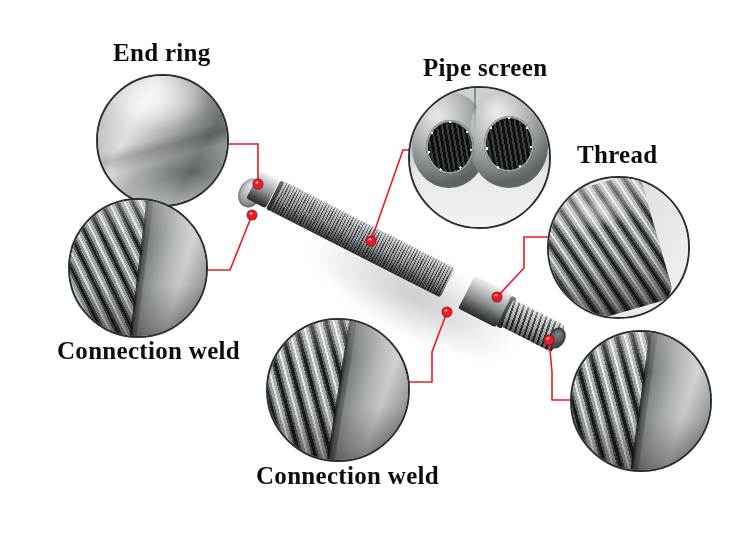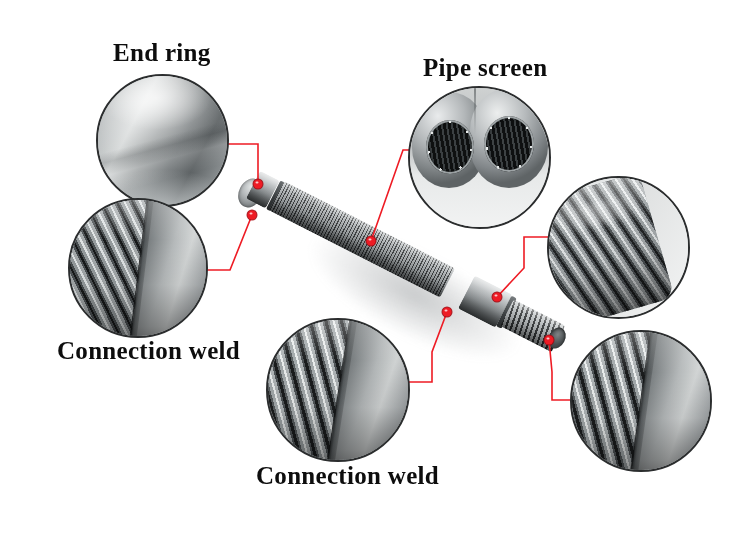--- a/index.html
+++ b/index.html
@@ -284,19 +284,20 @@
       <div class="shade" style="background:
              linear-gradient(180deg, rgba(255,255,255,.30) 0%, rgba(255,255,255,0) 30%,
                              rgba(0,0,0,.06) 62%, rgba(0,0,0,.34) 92%, rgba(0,0,0,.46) 100%);"></div>
     </div>
   </div>
 
   <div class="label" style="left:423px;top:55px;font-size:25px;">Pipe screen</div>
 
   <div class="label" style="left:113px;top:40px;font-size:25px;">End ring</div>
 
+  <div class="label" style="left:577px;top:142px;font-size:25px;">Thread</div>
 
   <div class="label" style="left:57px;top:338px;font-size:25px;">Connection weld</div>
 
   <div class="label" style="left:256px;top:463px;font-size:25px;">Connection weld</div>
 
 
 </div>
 
 </body></html>

